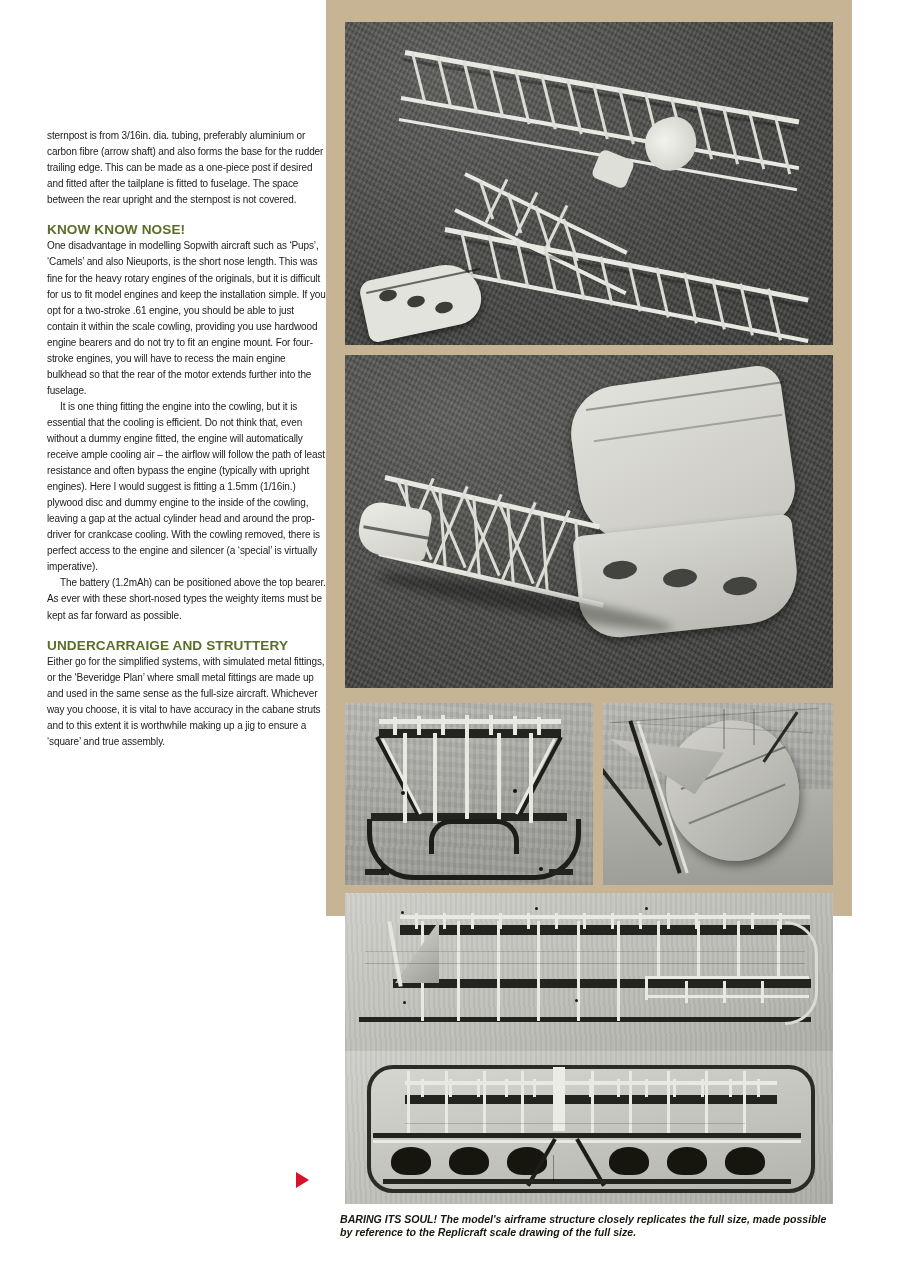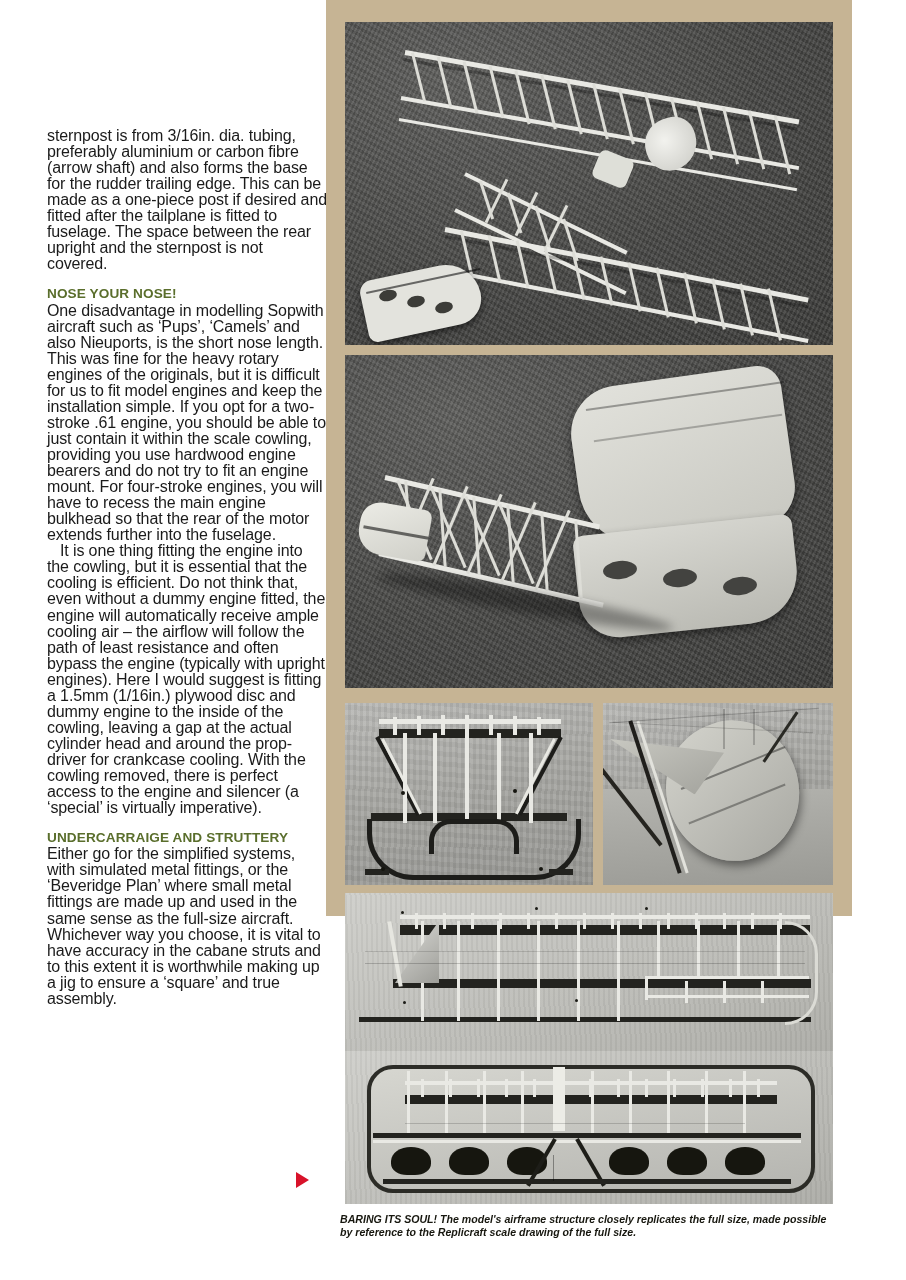--- a/index.html
+++ b/index.html
@@ -26,21 +26,21 @@
   
   #text-column {
     position: absolute;
     left: 47px;
     top: 128px;
     width: 280px;
   }
 
   .body-para {
     font-family: "Liberation Sans", sans-serif;
-    font-size: 16px;
+    font-size: 10px;
     line-height: 16.05px;
     color: #1a1a1a;
     margin: 0 0 0 0;
     text-align: left;
     letter-spacing: -0.12px;
   }
   .body-para.indent { text-indent: 13px; }
 
   .section-heading {
     font-family: "Liberation Sans", sans-serif;
@@ -135,26 +135,27 @@
 <body>
 
 <div id="page">
 
   <div id="text-column">
 
     <p class="body-para">sternpost is from 3/16in. dia. tubing, preferably aluminium or carbon fibre (arrow shaft) and also forms the base for the rudder trailing edge. This can be made as a one-piece post if desired and fitted after the tailplane is fitted to fuselage. The space between the rear upright and the sternpost is not covered.</p>
 
     <div class="gap-before-heading"></div>
 
-    <h2 class="section-heading" style="color: rgb(90, 110, 44);">NOSE YOUR NOSE!</h2>
+    <h2 class="section-heading" style="color: rgb(90, 110, 44);">KNOW KNOW NOSE!</h2>
 
     <p class="body-para">One disadvantage in modelling Sopwith aircraft such as ‘Pups’, ‘Camels’ and also Nieuports, is the short nose length. This was fine for the heavy rotary engines of the originals, but it is difficult for us to fit model engines and keep the installation simple. If you opt for a two-stroke .61 engine, you should be able to just contain it within the scale cowling, providing you use hardwood engine bearers and do not try to fit an engine mount. For four-stroke engines, you will have to recess the main engine bulkhead so that the rear of the motor extends further into the fuselage.</p>
 
     <p class="body-para indent">It is one thing fitting the engine into the cowling, but it is essential that the cooling is efficient. Do not think that, even without a dummy engine fitted, the engine will automatically receive ample cooling air – the airflow will follow the path of least resistance and often bypass the engine (typically with upright engines). Here I would suggest is fitting a 1.5mm (1/16in.) plywood disc and dummy engine to the inside of the cowling, leaving a gap at the actual cylinder head and around the prop-driver for crankcase cooling. With the cowling removed, there is perfect access to the engine and silencer (a ‘special’ is virtually imperative).</p>
 
+    <p class="body-para indent">The battery (1.2mAh) can be positioned above the top bearer. As ever with these short-nosed types the weighty items must be kept as far forward as possible.</p>
 
     <div class="gap-before-heading"></div>
 
     <h2 class="section-heading" style="color: rgb(90, 110, 44);">UNDERCARRAIGE AND STRUTTERY</h2>
 
     <p class="body-para">Either go for the simplified systems, with simulated metal fittings, or the ‘Beveridge Plan’ where small metal fittings are made up and used in the same sense as the full-size aircraft. Whichever way you choose, it is vital to have accuracy in the cabane struts and to this extent it is worthwhile making up a jig to ensure a ‘square’ and true assembly.</p>
 
   </div>
 
   <div id="continue-arrow" style="border-left-color: rgb(216, 18, 42);"></div>

